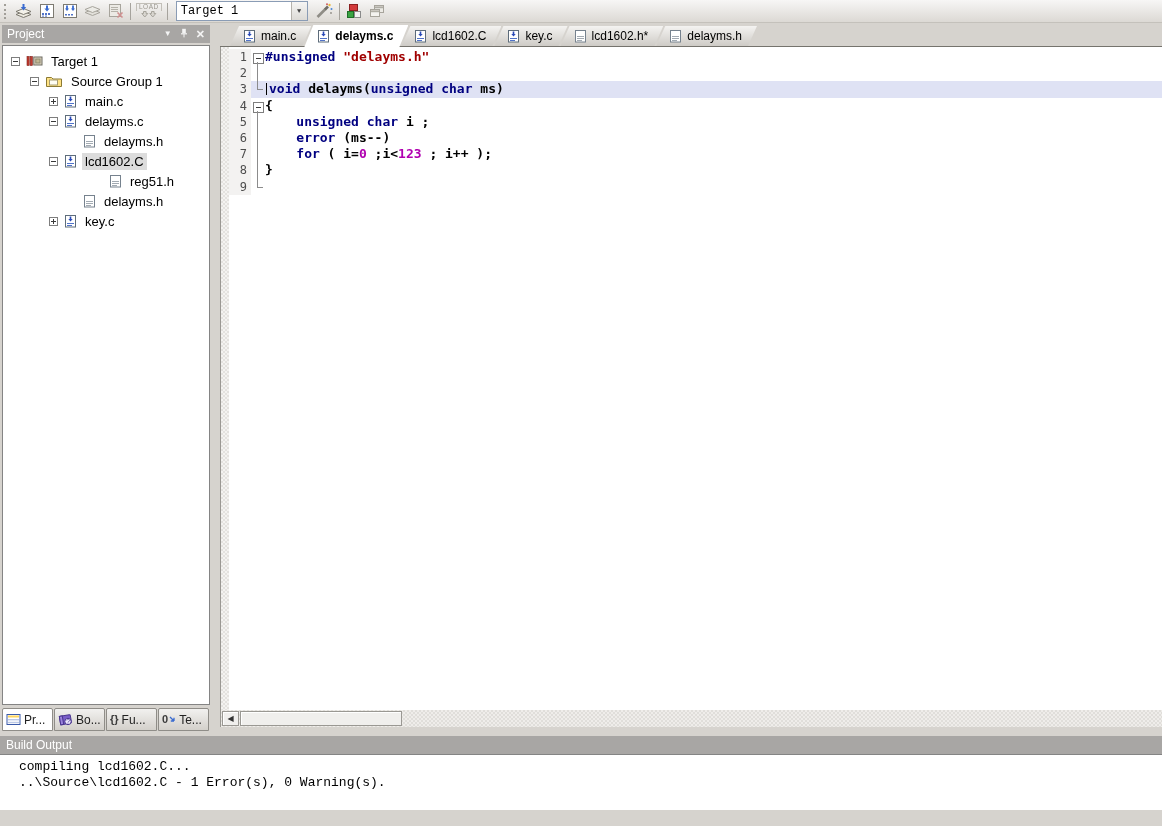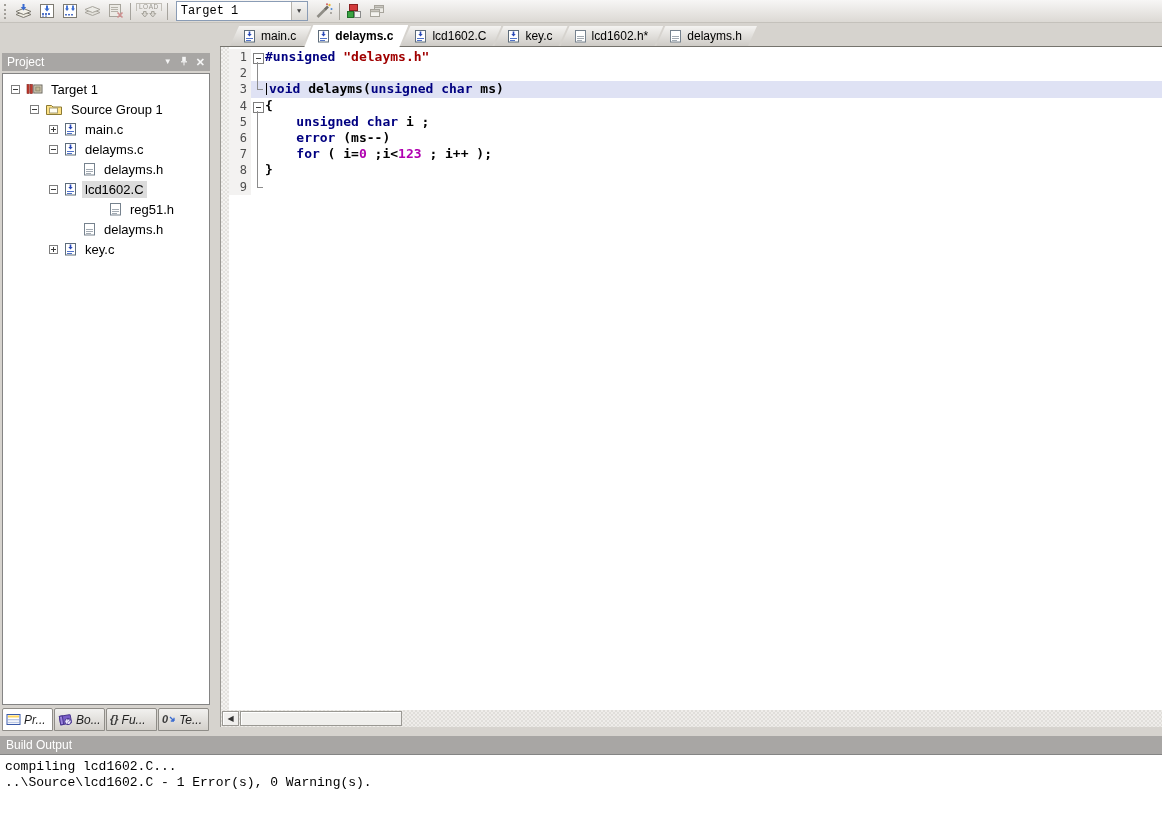--- a/index.html
+++ b/index.html
@@ -23,39 +23,39 @@
   .combo-btn{width:16px;height:18px;background:linear-gradient(#f6f5f4,#dcdad6);
     border-left:1px solid #b5b2ac;display:flex;align-items:center;justify-content:center;
     font-size:7px;color:#444;}
 
   
   .main{position:absolute;top:23px;left:0;width:1162px;height:713px;display:flex;}
 
   
   .project-panel{width:212px;flex:none;display:flex;flex-direction:column;padding:2px 2px 5px 2px;}
   .panel-header{height:18px;background:#a8a6a4;color:#fff;font-size:12px;display:flex;
-    align-items:center;padding:0 5px;flex:none;margin-top:28px;}
+    align-items:center;padding:0 5px;flex:none;}
   .ph-title{flex:1;}
   .ph-icons{display:flex;gap:8px;align-items:center;}
   .ph-ic{font-size:8px;color:#f4f4f4;line-height:1;}
   .ph-ic.x{font-size:11px;font-weight:bold;}
   .tree-box{flex:1;margin-top:2px;background:#fff;border:1px solid #848484;overflow:hidden;}
   .tree{padding-top:5px;}
   .trow{height:20px;display:flex;align-items:center;font-size:13px;color:#000;white-space:nowrap;}
   .exp{width:9px;height:9px;border:1px solid #7e7e7e;background-color:#fff;background-repeat:no-repeat;
     background-position:center;margin-right:6px;flex:none;}
   .exp.minus{background-image:linear-gradient(#3a3a3a,#3a3a3a);background-size:5px 1px;}
   .exp.plus{background-image:linear-gradient(#3a3a3a,#3a3a3a),linear-gradient(#3a3a3a,#3a3a3a);
     background-size:5px 1px,1px 5px;}
   .expsp{width:15px;flex:none;}
   .trow .icon{margin-right:5px;}
   .tlbl{padding:1px 3px;}
   .trow.sel .tlbl{background:#dcdcdc;}
 
-  .panel-tabs{height:23px;margin-top:3px;display:flex;flex:none;font-style:italic;}
+  .panel-tabs{height:23px;margin-top:3px;display:flex;flex:none;}
   .ptab{flex:1;display:flex;align-items:center;gap:3px;padding:0 3px;font-size:12px;color:#222;
     background:linear-gradient(#f2f1ef,#d3d0cb);border:1px solid #8f8d88;border-radius:2px 2px 0 0;
     margin-right:1px;overflow:hidden;white-space:nowrap;}
   .ptab.active{background:#fff;}
   .txticon{font-size:11px;font-weight:bold;color:#3c3c3c;line-height:1;}
 
   .splitter{width:8px;flex:none;}
 
   
   .editor-area{flex:1;display:flex;flex-direction:column;min-width:0;}
@@ -93,23 +93,23 @@
   .sbtn{width:17px;height:15px;margin-left:1px;background:#f0efed;border:1px solid #9a9893;
     box-shadow:inset 1px 1px 0 #fff;display:flex;align-items:center;justify-content:center;
     font-size:8px;color:#333;flex:none;}
   .sthumb{width:162px;height:15px;margin-left:1px;background:#f0efed;border:1px solid #9a9893;
     box-shadow:inset 1px 1px 0 #fff;flex:none;}
   .bottom-gap{height:9px;flex:none;}
 
   
   .build-header{position:absolute;top:736px;left:0;width:1162px;height:18px;background:#a8a6a4;
     color:#fff;font-size:12px;display:flex;align-items:center;padding:0 6px;}
-  .build-output{position:absolute;top:754px;left:0;width:1162px;height:72px;background:#fff;
+  .build-output{position:absolute;top:754px;left:0;width:1162px;height:56px;background:#fff;
     border-top:1px solid #848484;font-family:"Liberation Mono","DejaVu Sans Mono",monospace;
-    font-size:13px;padding:4px 5px;}
+    font-size:13px;padding:4px 19px;}
   .boline{line-height:16px;white-space:pre;}
 </style>
 </head>
 <body>
 
 <div class="toolbar">
   <span class="grip"></span>
   <span style="display:flex;align-items:center" id="tb-left">
       <button class="tbtn">
         <span class="icon">

